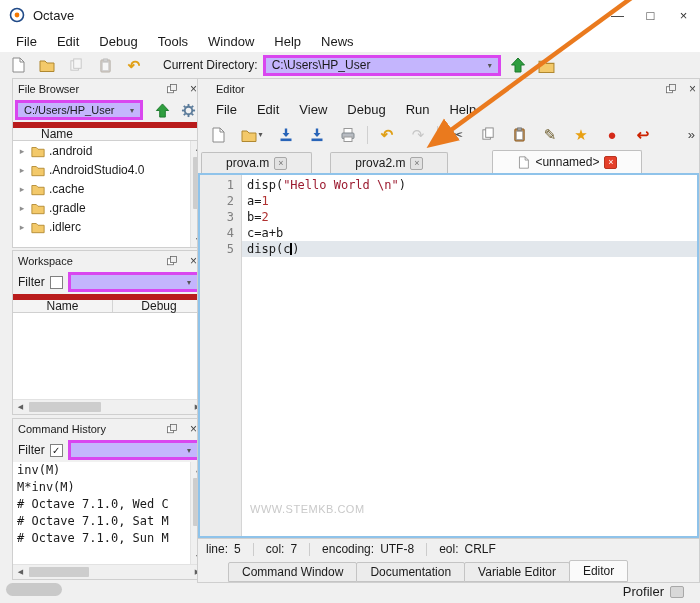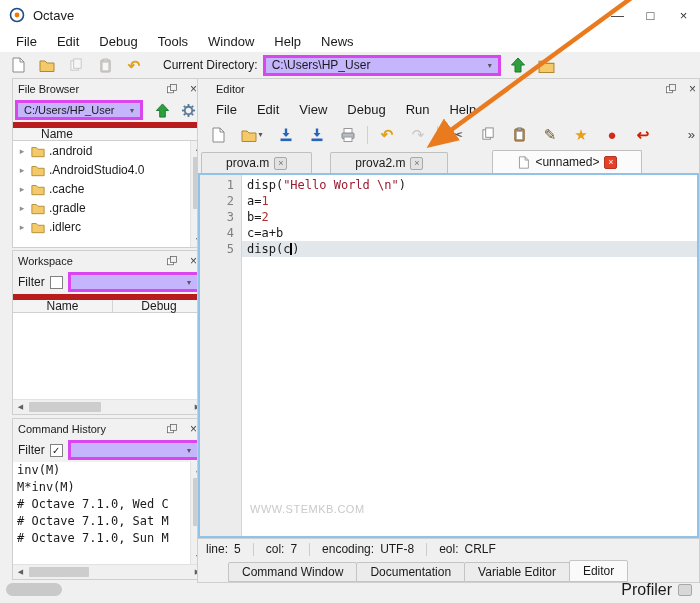--- a/index.html
+++ b/index.html
@@ -91,21 +91,21 @@
   .watermark { position:absolute; left:8px; top:328px; color:#c9c9c9; font-size:11px; letter-spacing:.5px; font-family:"Liberation Sans",sans-serif; }
 
   .statusbar { height:21px; border-top:1px solid #cfcfcf; display:flex; align-items:center; padding-left:8px; gap:6px; font-size:12px; flex:0 0 auto; background:#f0f0f0; }
   .statusbar .ssep { width:1px; height:13px; background:#cccccc; margin:0 6px; }
 
   .btabbar { height:23px; display:flex; align-items:flex-end; padding-left:30px; flex:0 0 auto; }
   .btab { height:20px; padding:0 13px; background:#ececec; border:1px solid #c4c4c4; display:flex; align-items:center; font-size:12px; border-radius:2px 2px 0 0; margin-right:-1px; }
   .btab.active { background:#fafafa; height:22px; }
 
   
-  .profiler { position:absolute; right:8px; bottom:4px; display:flex; align-items:center; gap:6px; font-size:16px; }
+  .profiler { position:absolute; right:16px; bottom:4px; display:flex; align-items:center; gap:6px; font-size:13px; }
   .profiler-icon { width:14px; height:12px; background:#d8d8d8; border:1px solid #a8a8a8; border-radius:2px; }
   .blur-blob { position:absolute; left:6px; bottom:7px; width:56px; height:13px; background:#c9c9c9; border-radius:7px; }
   .annot-arrow { position:absolute; inset:0; width:700px; height:603px; pointer-events:none; z-index:60; }
   .gear-wrap { display:flex; align-items:center; }
   .gear-caret { font-size:8px; color:#555; margin-left:1px; }
 </style>
 </head>
 <body>
 
 <svg width="0" height="0" style="position:absolute">

